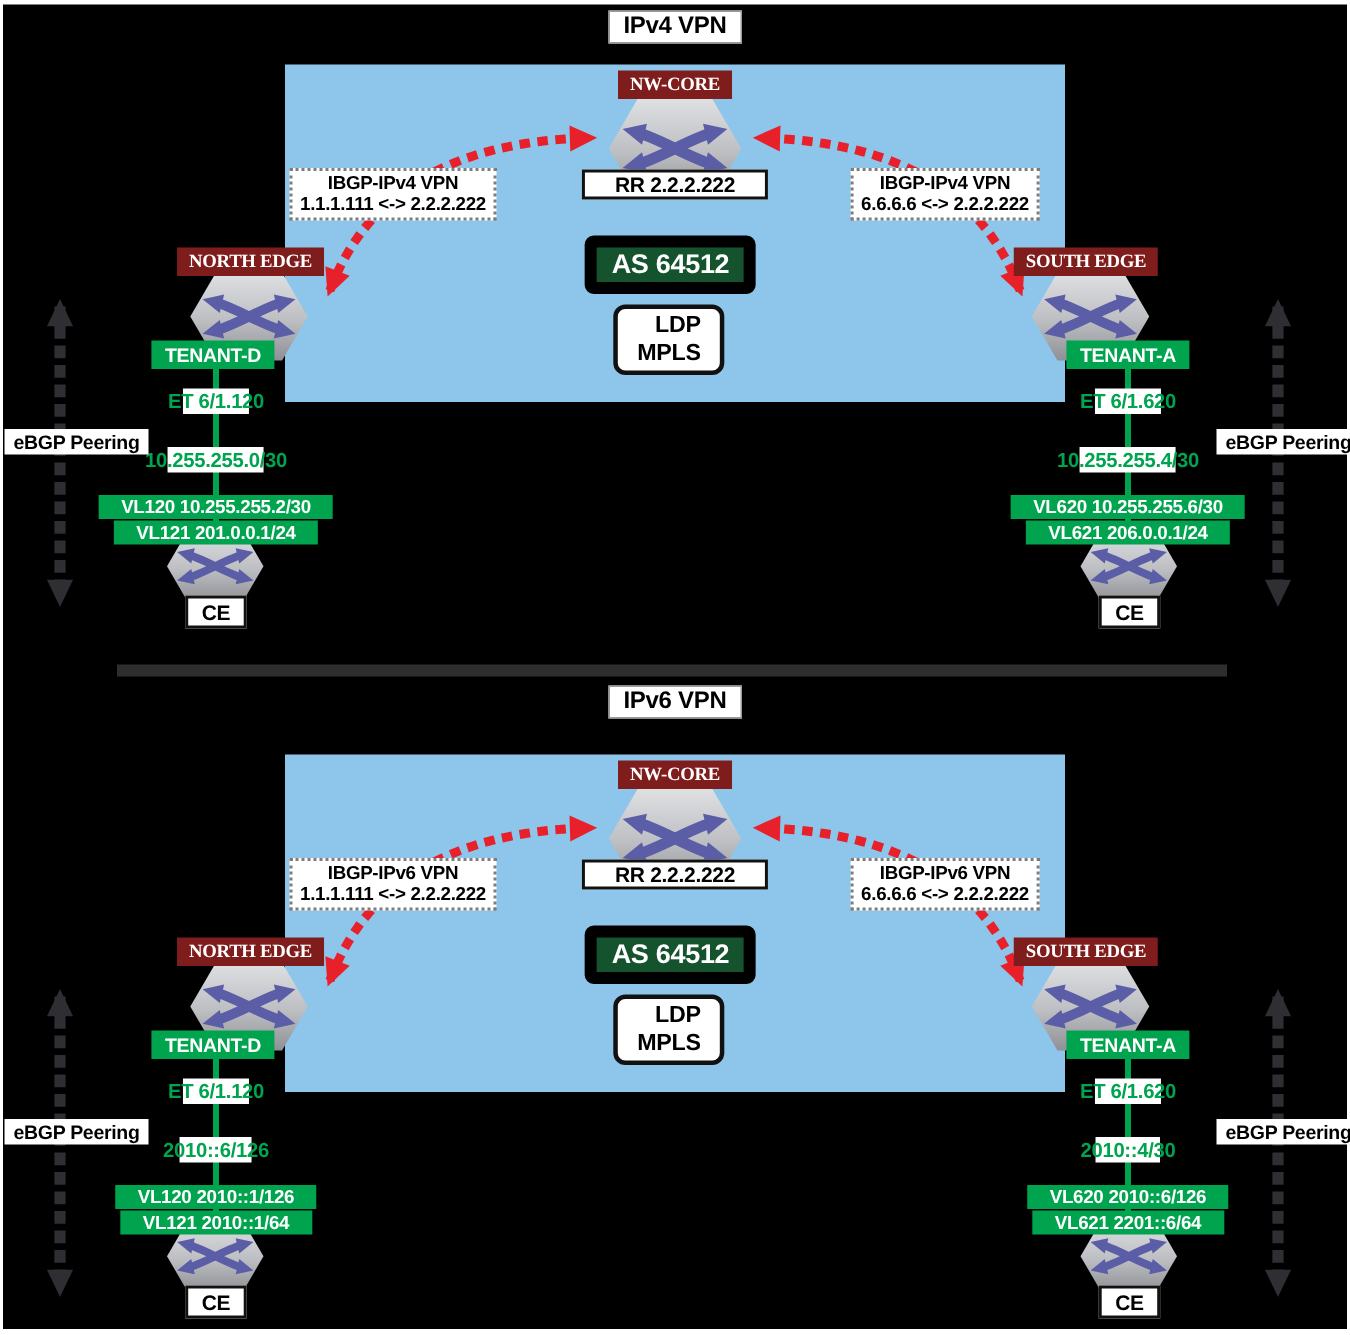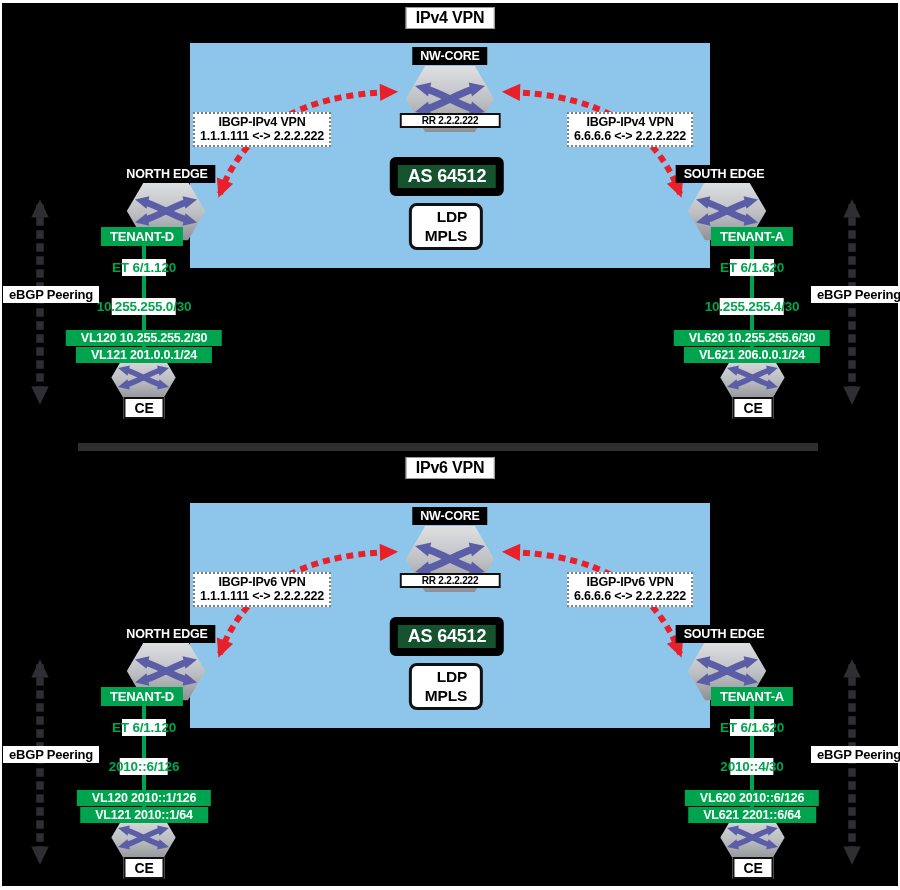--- a/index.html
+++ b/index.html
@@ -13,35 +13,35 @@
   .section { position:absolute; left:0; width:827px; height:445px; }
   .s1 { top:0; } .s2 { top:460px; height:430px; }
 
   .panel { position:absolute; left:190px; top:43px; width:520px; height:225px; background:#8DC6EA; z-index:1; }
 
   .title-box { position:absolute; left:450px; top:7px; transform:translateX(-50%);
     background:#ffffff; color:#000; border:1px solid #9a9a9a; padding:1px 9px;
     font-size:16px; z-index:6; white-space:nowrap; }
   .s2 .title-box { top:-3px; }
 
-  .black-label { position:absolute; background:#000000; color:#fff; font-size:12.5px;
-    padding:2px 8px; z-index:6; white-space:nowrap; }
+  .black-label { position:absolute; background:#7f1d1d; color:#fff; font-size:12.5px;
+    padding:2px 8px; z-index:6; white-space:nowrap;font-family:Liberation Serif, serif; }
   .core-label   { left:450px; top:47px;  transform:translateX(-50%); }
   .edge-label-l { left:167px; top:165px; transform:translateX(-50%); }
   .edge-label-r { left:724px; top:165px; transform:translateX(-50%); }
 
   .router { position:absolute; z-index:4; }
   .core-router   { left:404px; top:64px;  width:92px; height:70px; }
   .edge-router-l { left:125px; top:180px; width:82px; height:62px; }
   .edge-router-r { left:686px; top:180px; width:82px; height:62px; }
   .ce-router-l   { left:110px; top:352px; width:67px; height:51px; }
   .ce-router-r   { left:719px; top:352px; width:67px; height:51px; }
 
   .white-box { position:absolute; background:#fff; color:#000; z-index:6; white-space:nowrap; }
-  .rr-label   { left:450px; top:113px; transform:translateX(-50%); border:2px solid #111; font-size:10px; padding:0 20px; }
+  .rr-label   { left:450px; top:113px; transform:translateX(-50%); border:2px solid #111; font-size:14px; padding:0 20px; }
   .ce-label-l { left:144px; top:397px; transform:translateX(-50%); border:2px solid #111; font-size:14px; padding:1px 9px; }
   .ce-label-r { left:753px; top:397px; transform:translateX(-50%); border:2px solid #111; font-size:14px; padding:1px 9px; }
 
   .ibgp-box { position:absolute; background:#fff; border:2px dotted #7d7d7d; text-align:center;
     font-size:12.5px; line-height:1.15; padding:1px 5px; z-index:6; white-space:nowrap; }
   .ibgp-left  { left:262px; top:112px; transform:translateX(-50%); }
   .ibgp-right { left:630px; top:112px; transform:translateX(-50%); }
 
   .as-box { position:absolute; left:447px; top:157px; transform:translateX(-50%);
     background:#14532d; color:#fff; border:8px solid #000000; border-radius:6px;

